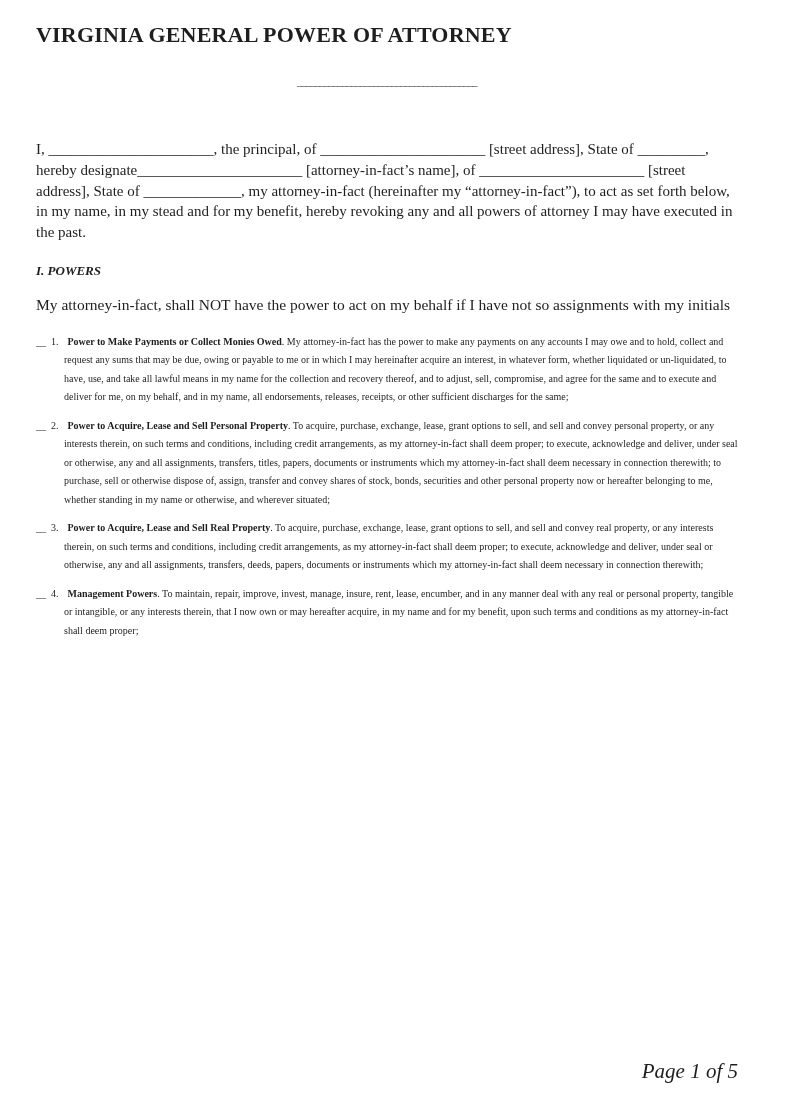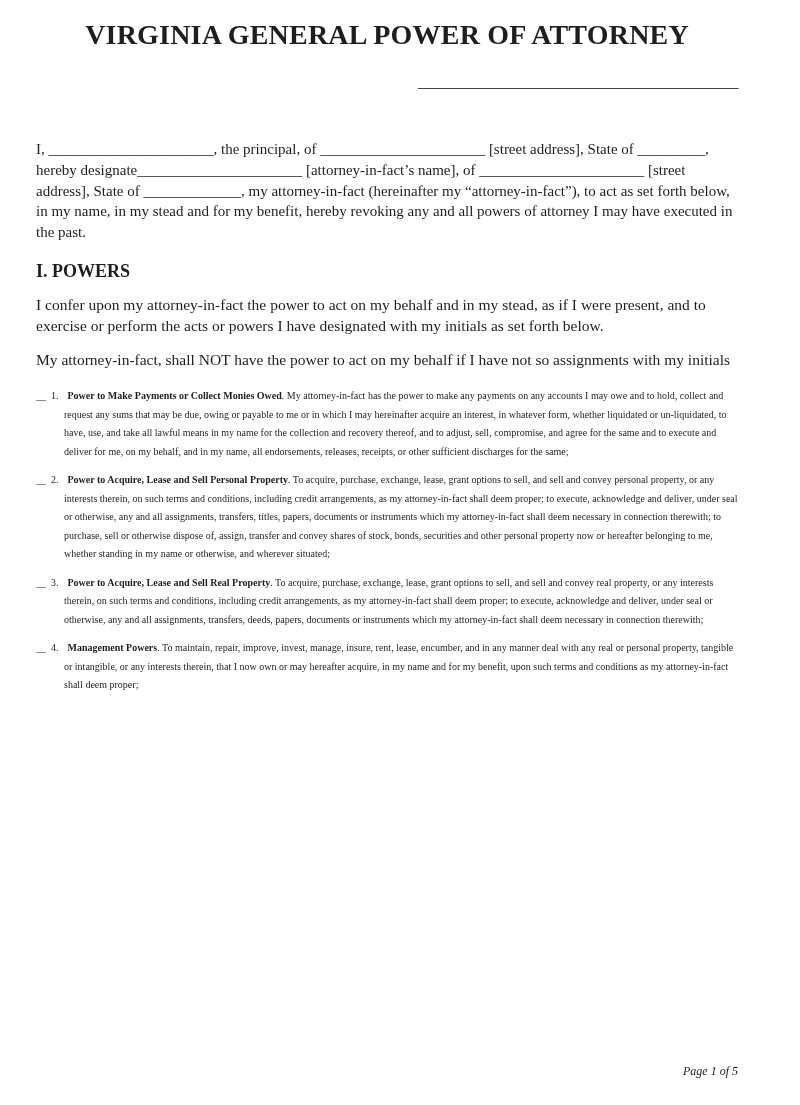--- a/index.html
+++ b/index.html
@@ -13,43 +13,43 @@
     height: 1105px;
     background: #ffffff;
     color: #1e1e1e;
     font-family: "Liberation Serif", "DejaVu Serif", serif;
     box-sizing: border-box;
     padding: 20px 62px 0 36px;
     overflow: hidden;
   }
   .doc-title {
     margin: 0;
-    font-size: 28px;
+    font-size: 22px;
     line-height: 30px;
     font-weight: bold;
-    text-align: center;
     letter-spacing: 0.2px;
   }
   .title-blank {
     margin-top: 22px;
-    text-align: right;
-    font-size: 17px;
+    text-align: center;
+    font-size: 10px;
     line-height: 20px;
     letter-spacing: -0.5px;
   }
   .intro {
     margin: 47px 0 0 0;
     font-size: 15px;
     line-height: 20.8px;
   }
   .section-heading {
     margin: 17px 0 0 0;
-    font-size: 18px;
+    font-size: 13px;
     line-height: 22px;
     font-weight: bold;
+    font-style: italic;
   }
   .para {
     margin: 13px 0 0 0;
     font-size: 15.5px;
     line-height: 20.8px;
   }
   .powers-list {
     list-style: none;
     margin: 17px 0 0 0;
     padding: 0;
@@ -65,40 +65,39 @@
     margin-left: 5px;
     margin-right: 9px;
   }
   .power-item .item-title {
     font-weight: bold;
   }
   .page-footer {
     position: absolute;
     top: 1060px;
     right: 62px;
-    font-size: 12px;
+    font-size: 21px;
     line-height: 22px;
     font-style: italic;
     text-align: right;
   }
 </style>
 </head>
 <body>
 
 <div class="page">
 
   <h1 class="doc-title">VIRGINIA GENERAL POWER OF ATTORNEY</h1>
 
   <div class="title-blank">________________________________________</div>
 
   <p class="intro">I, ______________________, the principal, of ______________________ [street address], State of _________, hereby designate______________________ [attorney-in-fact’s name], of ______________________ [street address], State of _____________, my attorney-in-fact (hereinafter my “attorney-in-fact”), to act as set forth below, in my name, in my stead and for my benefit, hereby revoking any and all powers of attorney I may have executed in the past.</p>
 
   <h2 class="section-heading">I. POWERS</h2>
 
-  <p class="para">I confer upon my attorney-in-fact the power to act on my behalf and in my stead, as if I were present, and to exercise or perform the acts or powers I have designated with my initials as set forth below.</p>
 
   <p class="para">My attorney-in-fact, shall NOT have the power to act on my behalf if I have not so assignments with my initials</p>
 
   <ol class="powers-list">
     <li class="power-item"><span class="blank">__</span><span class="num">1.</span><span class="item-title">Power to Make Payments or Collect Monies Owed</span><span>. My attorney-in-fact has the power to make any payments on any accounts I may owe and to hold, collect and request any sums that may be due, owing or payable to me or in which I may hereinafter acquire an interest, in whatever form, whether liquidated or un-liquidated, to have, use, and take all lawful means in my name for the collection and recovery thereof, and to adjust, sell, compromise, and agree for the same and to execute and deliver for me, on my behalf, and in my name, all endorsements, releases, receipts, or other sufficient discharges for the same;</span></li>
 
     <li class="power-item"><span class="blank">__</span><span class="num">2.</span><span class="item-title">Power to Acquire, Lease and Sell Personal Property</span><span>. To acquire, purchase, exchange, lease, grant options to sell, and sell and convey personal property, or any interests therein, on such terms and conditions, including credit arrangements, as my attorney-in-fact shall deem proper; to execute, acknowledge and deliver, under seal or otherwise, any and all assignments, transfers, titles, papers, documents or instruments which my attorney-in-fact shall deem necessary in connection therewith; to purchase, sell or otherwise dispose of, assign, transfer and convey shares of stock, bonds, securities and other personal property now or hereafter belonging to me, whether standing in my name or otherwise, and wherever situated;</span></li>
 
     <li class="power-item"><span class="blank">__</span><span class="num">3.</span><span class="item-title">Power to Acquire, Lease and Sell Real Property</span><span>. To acquire, purchase, exchange, lease, grant options to sell, and sell and convey real property, or any interests therein, on such terms and conditions, including credit arrangements, as my attorney-in-fact shall deem proper; to execute, acknowledge and deliver, under seal or otherwise, any and all assignments, transfers, deeds, papers, documents or instruments which my attorney-in-fact shall deem necessary in connection therewith;</span></li>
 

